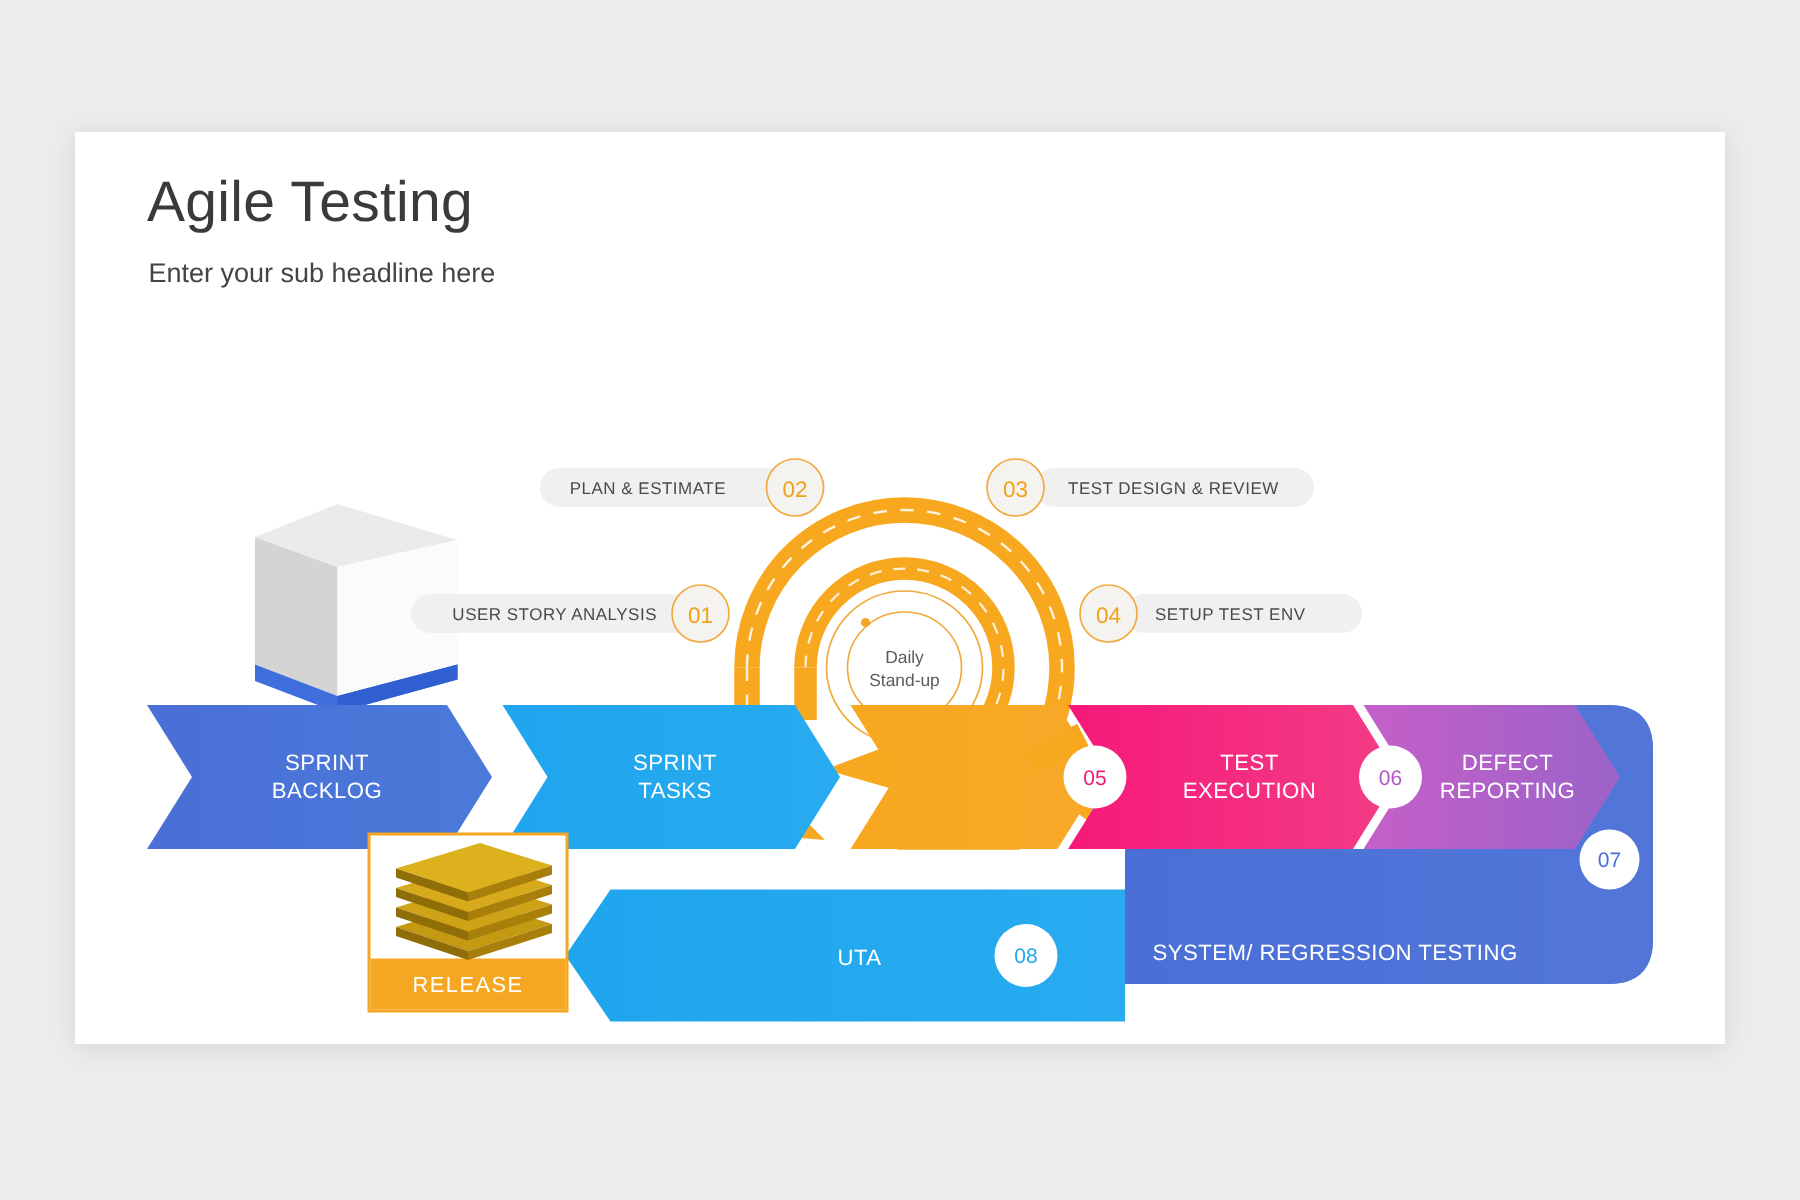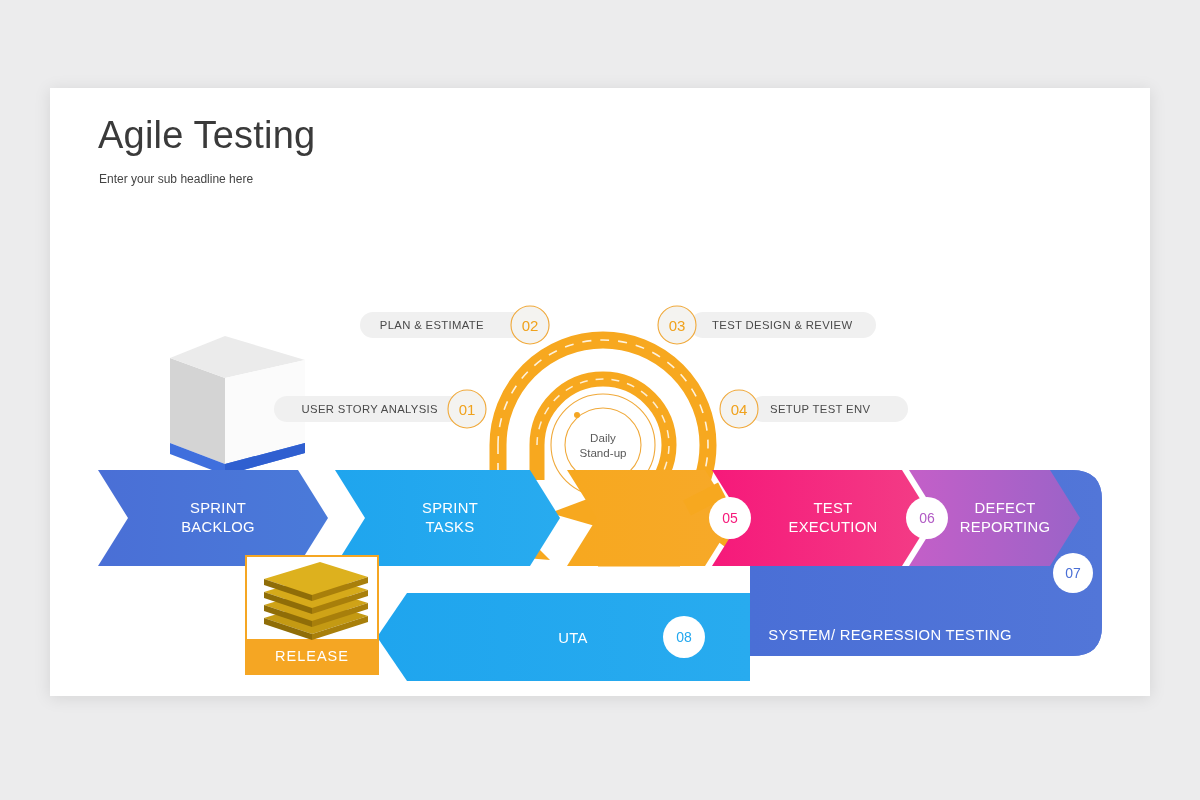--- a/index.html
+++ b/index.html
@@ -31,21 +31,21 @@
     font-size: 38px;
     font-weight: 400;
     color: #3a3a3a;
     letter-spacing: 0.2px;
     white-space: nowrap;
   }
   #subtitle {
     position: absolute;
     left: 49px;
     top: 84px;
-    font-size: 12px;
+    font-size: 18px;
     color: #444;
     white-space: nowrap;
   }
   
   #canvas {
     position: absolute;
     left: 0;
     top: 0;
     width: 1100px;
     height: 608px;

